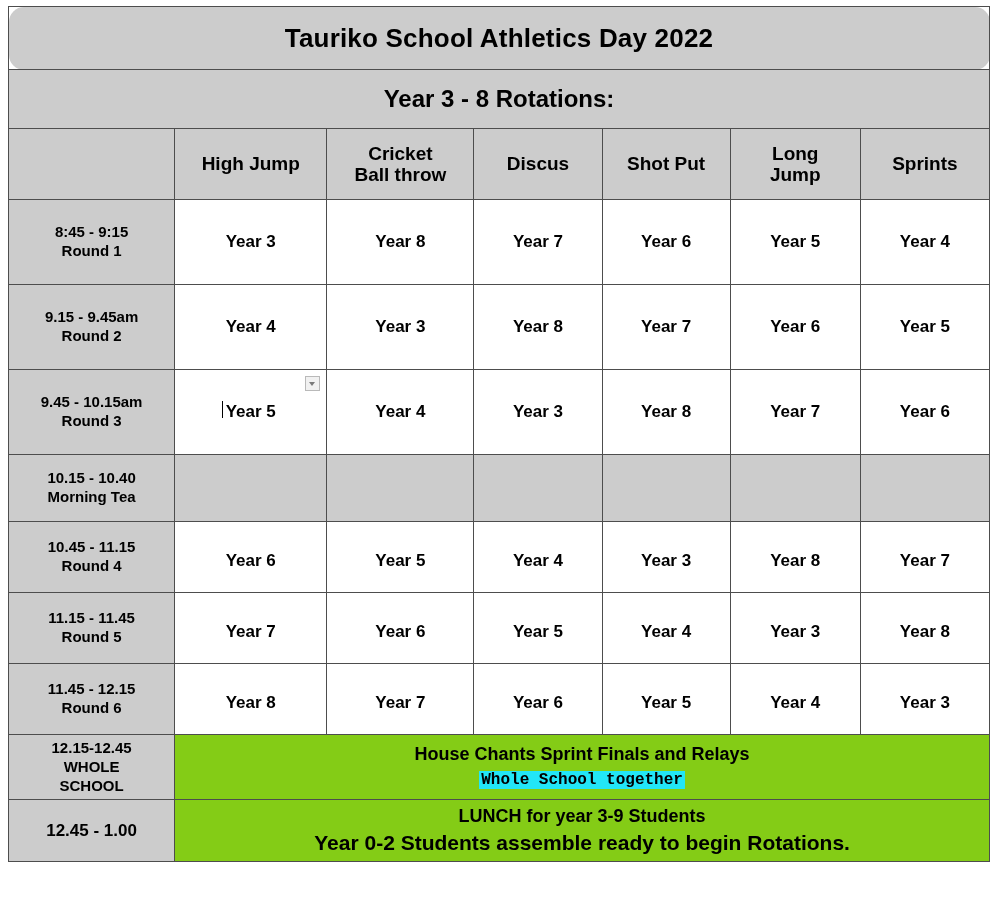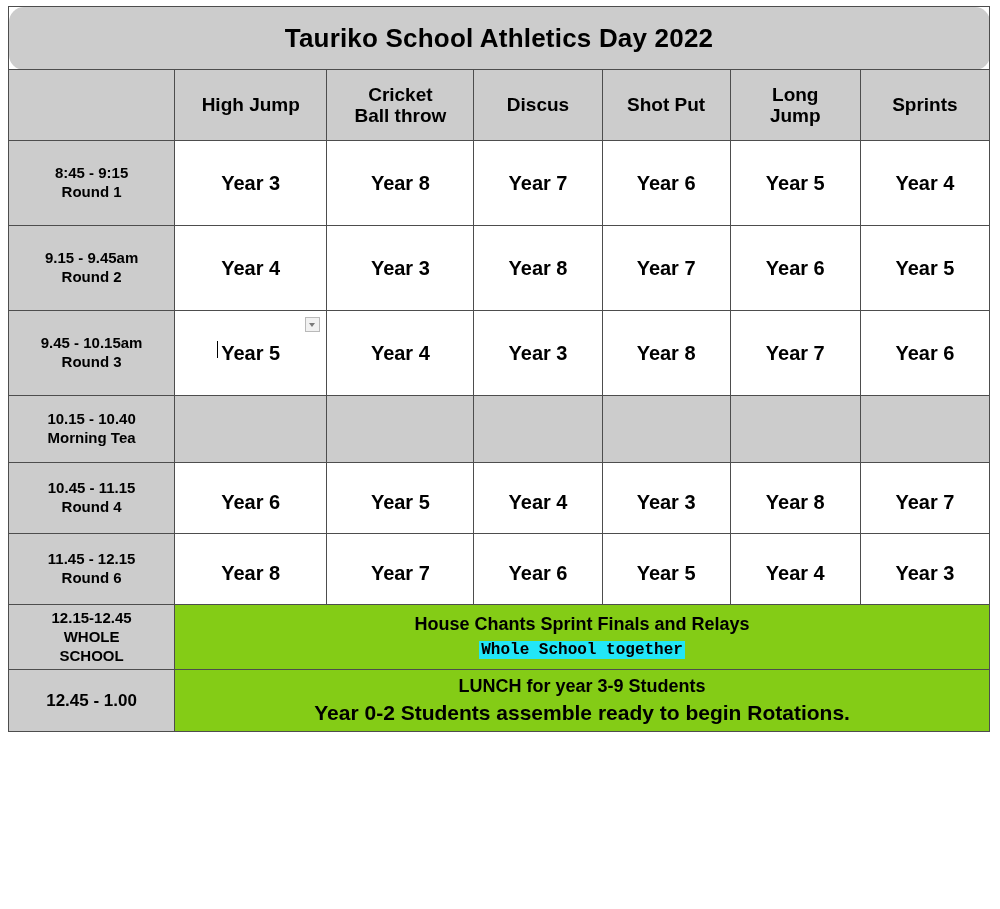--- a/index.html
+++ b/index.html
@@ -63,21 +63,21 @@
   .head-row td.corner {
     background: #cccccc;
   }
   .time-cell {
     background: #cccccc;
     font-size: 15px;
     line-height: 1.25;
   }
   .data-cell {
     background: #ffffff;
-    font-size: 20px;
+    font-size: 17px;
     vertical-align: top;
     padding-top: 14px;
   }
   .round-row td.data-cell { height: 76px; }
   .tea-row td {
     background: #cccccc;
     height: 58px;
     margin-left: 39px;
   }
   .short-row td.data-cell {
@@ -140,20 +140,23 @@
         <col class="c2">
         <col class="c3">
         <col class="c4">
         <col class="c5">
         <col class="c6">
     </colgroup>
     <tbody>
       <tr class="title-row">
         <td colspan="7">Tauriko School Athletics Day 2022</td>
       </tr>
+      <tr class="subtitle-row">
+        <td colspan="7">Year 3 - 8 Rotations:</td>
+      </tr>
       <tr class="head-row">
         <td class="corner"></td>
         <td>High Jump</td>
         <td>Cricket<br>Ball throw</td>
         <td>Discus</td>
         <td>Shot Put</td>
         <td>Long<br>Jump</td>
         <td>Sprints</td>
       </tr>
 
@@ -206,20 +209,29 @@
       <tr class="short-row">
         <td class="time-cell">10.45 - 11.15<br>Round 4</td>
         <td class="data-cell">Year 6</td>
         <td class="data-cell">Year 5</td>
         <td class="data-cell">Year 4</td>
         <td class="data-cell">Year 3</td>
         <td class="data-cell">Year 8</td>
         <td class="data-cell">Year 7</td>
       </tr>
 
+      <tr class="short-row">
+        <td class="time-cell">11.15 - 11.45<br>Round 5</td>
+        <td class="data-cell">Year 7</td>
+        <td class="data-cell">Year 6</td>
+        <td class="data-cell">Year 5</td>
+        <td class="data-cell">Year 4</td>
+        <td class="data-cell">Year 3</td>
+        <td class="data-cell">Year 8</td>
+      </tr>
 
       <tr class="short-row">
         <td class="time-cell">11.45 - 12.15<br>Round 6</td>
         <td class="data-cell">Year 8</td>
         <td class="data-cell">Year 7</td>
         <td class="data-cell">Year 6</td>
         <td class="data-cell">Year 5</td>
         <td class="data-cell">Year 4</td>
         <td class="data-cell">Year 3</td>
       </tr>

